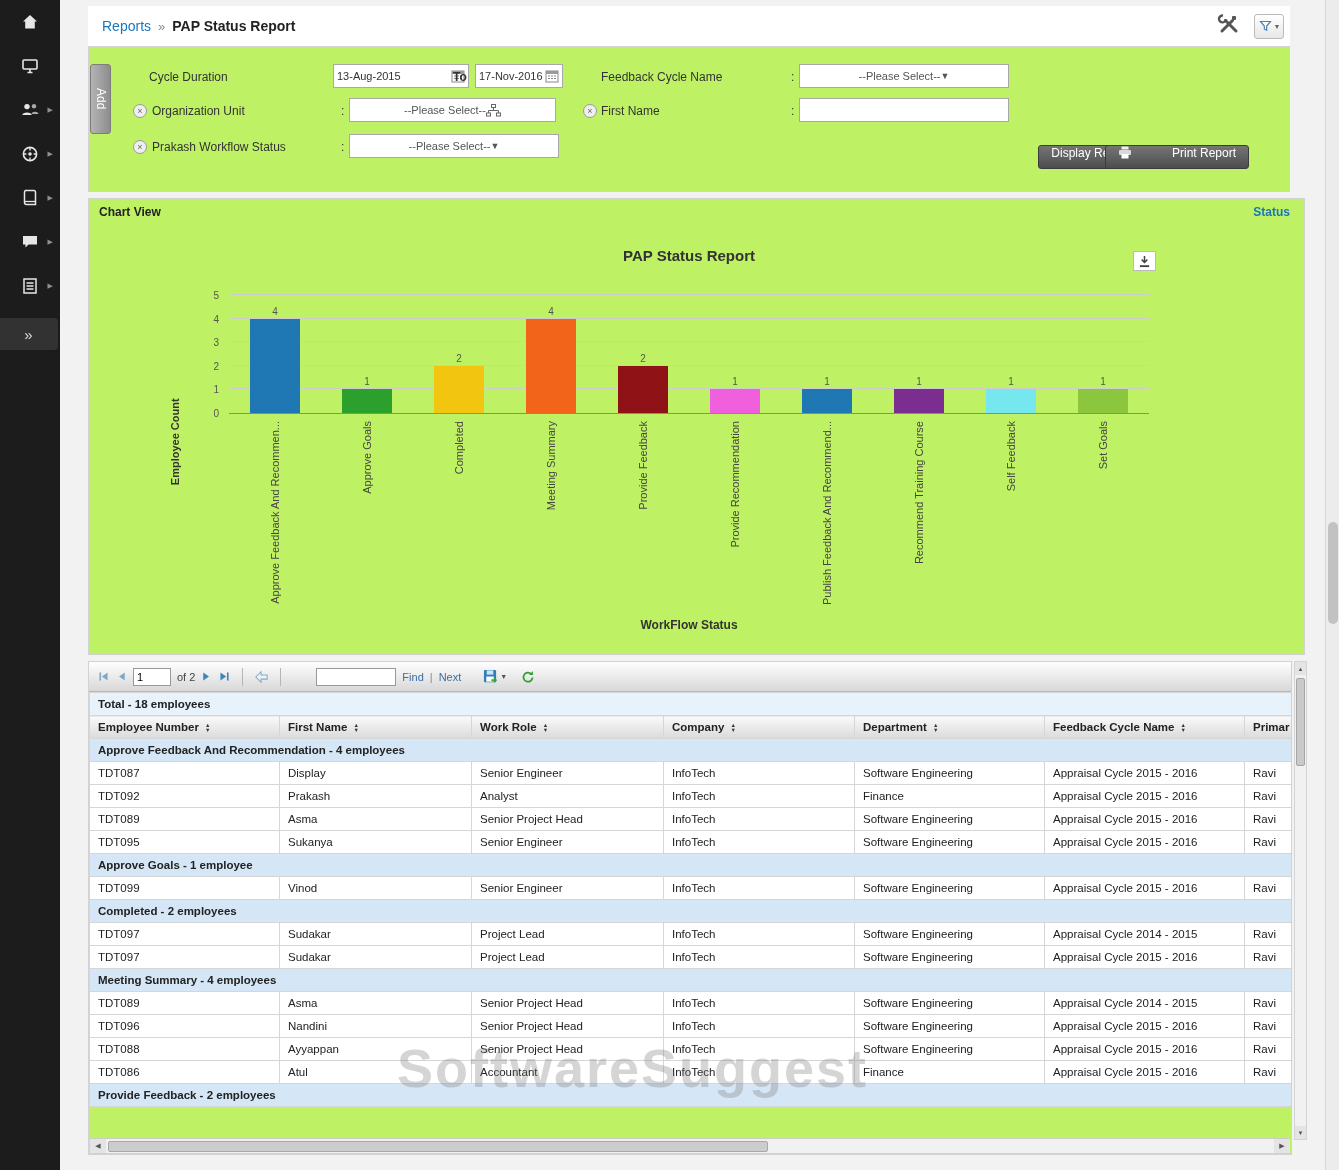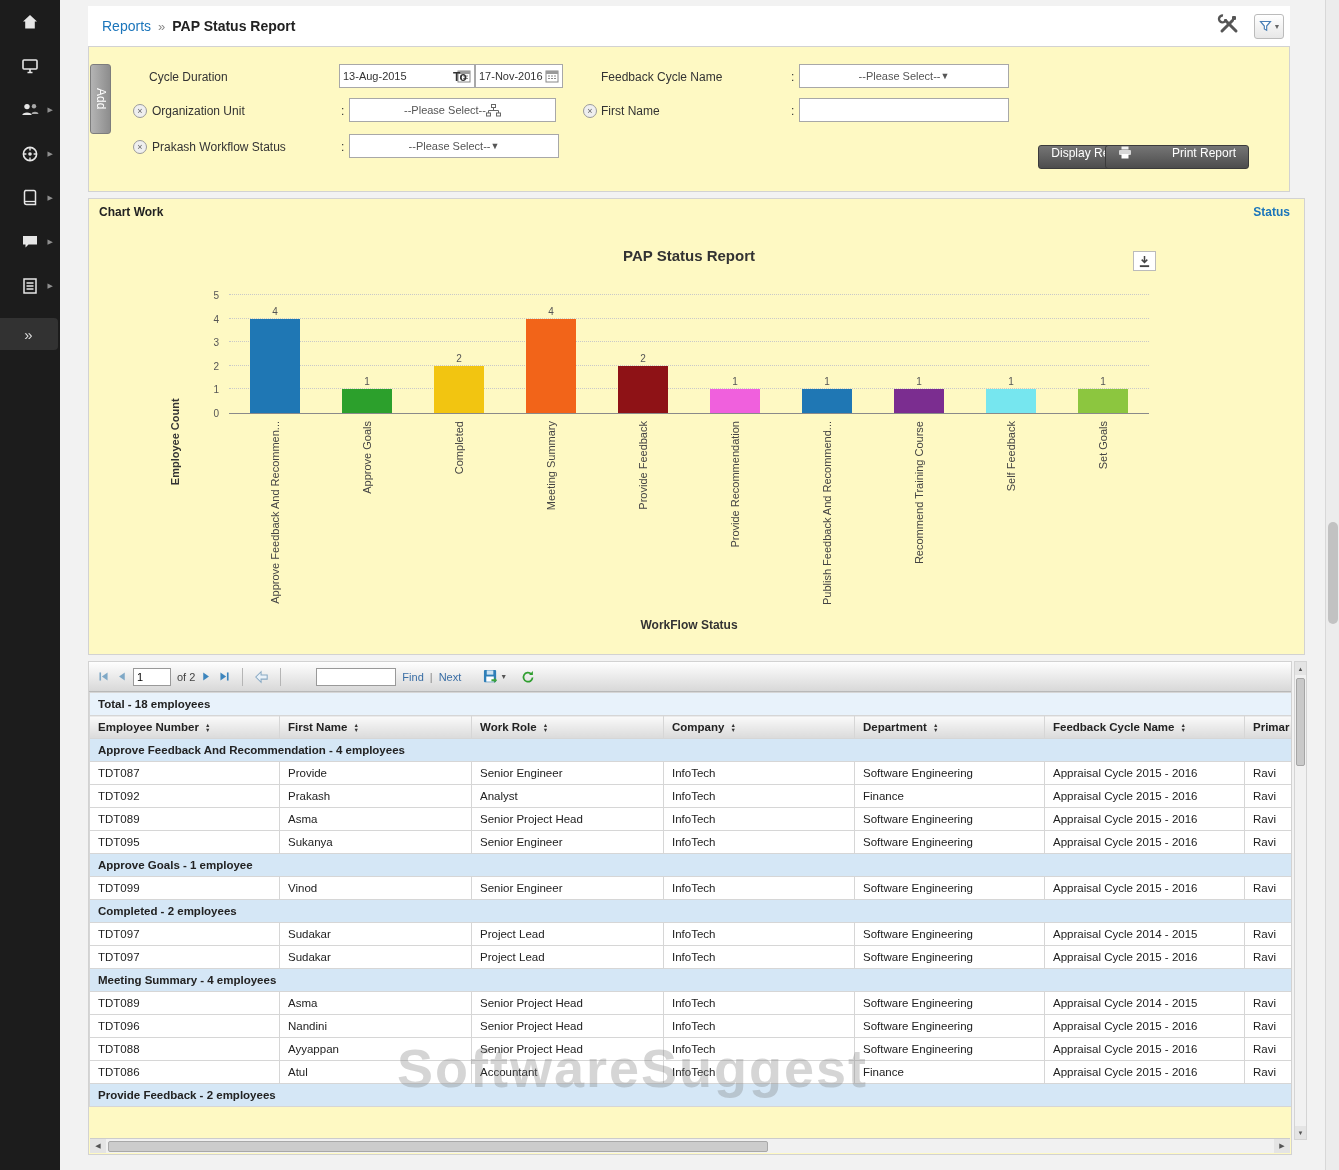--- a/index.html
+++ b/index.html
@@ -9,21 +9,21 @@
 
   
   #sidebar { position:absolute; left:0; top:0; width:60px; height:1170px; background:#1c1c1c; z-index:10; }
   .side-item { width:60px; height:44px; display:flex; align-items:center; justify-content:center; position:relative; }
   .side-item .caret { position:absolute; right:7px; top:50%; transform:translateY(-50%); color:#8f8f8f; font-size:7px; }
   .side-item.expander { background:#323232; height:32px; margin-top:10px; color:#ddd; font-size:15px;
                         border-radius:0 4px 4px 0; width:58px; letter-spacing:1px; }
 
   
   #main { position:absolute; left:60px; top:0; width:1265px; height:1170px; background:#f2f2f2; }
-  .panel { position:absolute; background:#fef9c3; border:1px solid #d2d2d2; }
+  .panel { position:absolute; background:#bef264; border:1px solid #d2d2d2; }
 
   
   #breadcrumb-bar { position:absolute; left:28px; top:6px; width:1202px; height:40px; background:#fff;
                     display:flex; align-items:center; padding:0 6px 0 14px; }
   .bc-root { color:#1b75bb; font-size:14px; }
   .bc-sep { color:#888; font-size:13px; margin:0 7px; }
   .bc-cur { color:#222; font-size:14px; font-weight:bold; }
   .bc-icons { margin-left:auto; display:flex; align-items:center; gap:12px; }
   .filter-box { width:30px; height:25px; border:1px solid #bbb; border-radius:3px;
                 background:linear-gradient(#ffffff,#e7e7e7); display:flex; align-items:center; justify-content:center; gap:1px; }
@@ -186,21 +186,21 @@
           </svg>
         <span class="fb-caret" data-interactable="false">▼</span>
       </span>
     </div>
   </div>
 
   <div id="filter-panel" class="panel" data-interactable="false">
 
     <span class="flabel" style="left:60px; top:23px;" data-interactable="false">Cycle Duration</span>
     <span class="fcolon" style="left:252px; top:23px;" data-interactable="false">:</span>
-    <span class="datebox" style="left:250px; top:17px;gap:48px;" data-interactable="true">
+    <span class="datebox" style="left:244px; top:17px;gap:48px;" data-interactable="true">
       <input data-interactable="true" value="13-Aug-2015" style="">
       <svg width="14" height="14" viewBox="0 0 14 14" data-interactable="true">
           <rect x="1" y="2" width="12" height="11" fill="#fff" stroke="#888"></rect>
           <rect x="1" y="2" width="12" height="3" fill="#9a9a9a"></rect>
           <path d="M3 7 h2 M6 7 h2 M9 7 h2 M3 9.5 h2 M6 9.5 h2 M9 9.5 h2" stroke="#888" stroke-width="1"></path>
         </svg>
     </span>
     <span class="flabel" style="left:364px; top:23px; font-weight:bold;" data-interactable="false">To</span>
     <span class="datebox" style="left:386px; top:17px;" data-interactable="true">
       <input data-interactable="true" value="17-Nov-2016" style="">
@@ -253,21 +253,21 @@
         </svg>
       <span data-interactable="false">Print Report</span>
     </button>
   </div>
   <div id="add-tab" data-interactable="true">
       <span data-interactable="false">Add</span>
     </div>
 
   <div id="chart-panel" class="panel" data-interactable="false">
     <div class="chart-header">
-      <span class="chart-view-label" data-interactable="false">Chart Work</span>
+      <span class="chart-view-label" data-interactable="false">Chart View</span>
       <span class="chart-link" data-interactable="true">Status</span>
     </div>
     <div class="chart-title" data-interactable="false">PAP Status Report</div>
     <div id="chart-download" data-interactable="true">
       <svg width="13" height="13" viewBox="0 0 14 14" data-interactable="false">
           <path d="M7 1 v6.5 M4 5 l3 3 3-3" fill="none" stroke="#444" stroke-width="1.6"></path>
           <path d="M2 11 h10 v2 H2 Z" fill="#444"></path>
         </svg>
     </div>
     <div id="chart-area" data-interactable="false">
@@ -460,21 +460,21 @@
                   <span>▲</span>
                   <span>▼</span>
                 </span></td>
               <td data-interactable="true"><span data-interactable="false">Primar</span></td>
             </tr>
             <tr class="group-row" data-interactable="false">
               <td data-interactable="false" colspan="7">Approve Feedback And Recommendation - 4 employees</td>
             </tr>
             <tr class="data-row" data-interactable="false">
               <td data-interactable="false">TDT087</td>
-              <td data-interactable="false">Provide</td>
+              <td data-interactable="false">Display</td>
               <td data-interactable="false">Senior Engineer</td>
               <td data-interactable="false">InfoTech</td>
               <td data-interactable="false">Software Engineering</td>
               <td data-interactable="false">Appraisal Cycle 2015 - 2016</td>
               <td data-interactable="false">Ravi</td>
             </tr>
             <tr class="data-row" data-interactable="false">
               <td data-interactable="false">TDT092</td>
               <td data-interactable="false">Prakash</td>
               <td data-interactable="false">Analyst</td>

